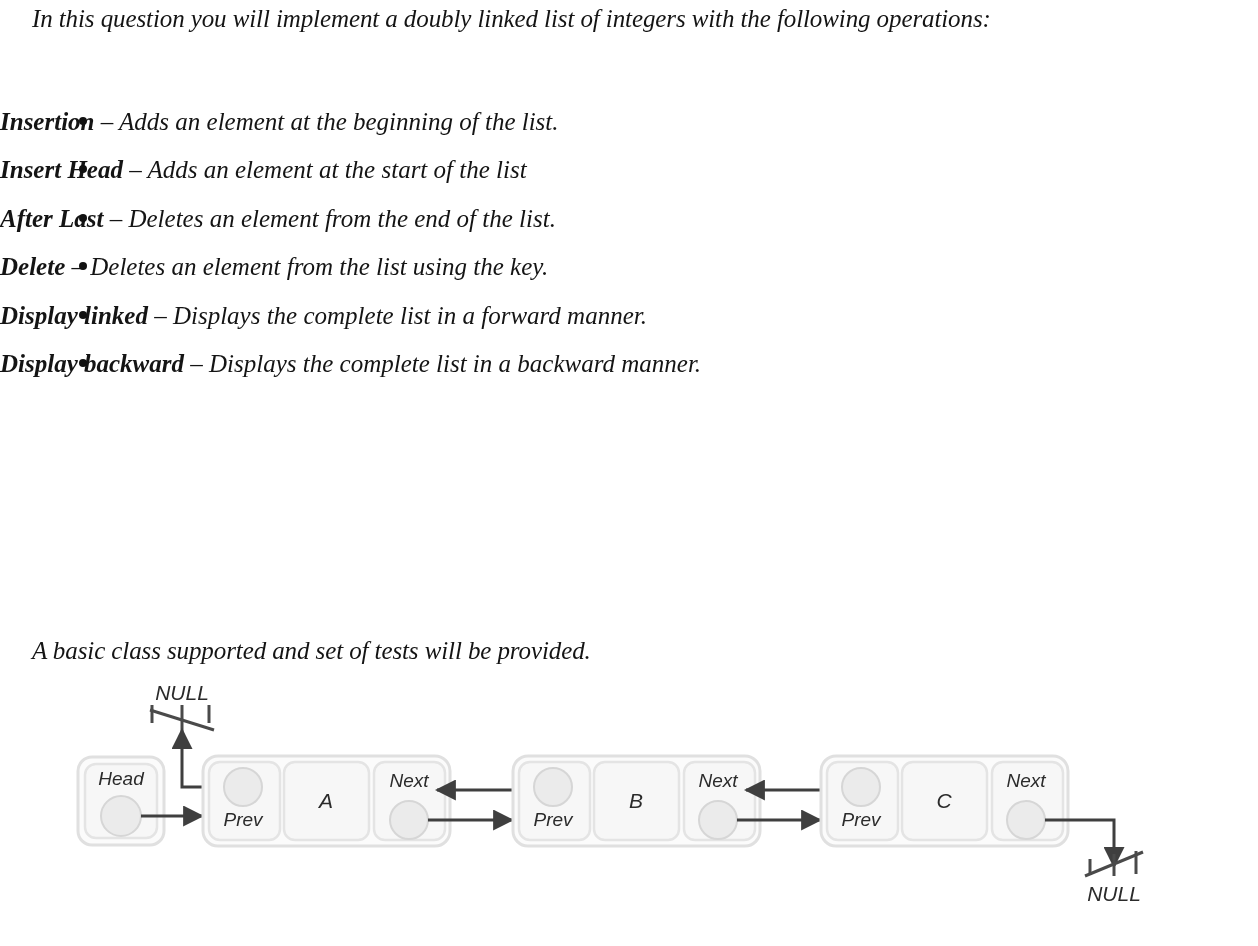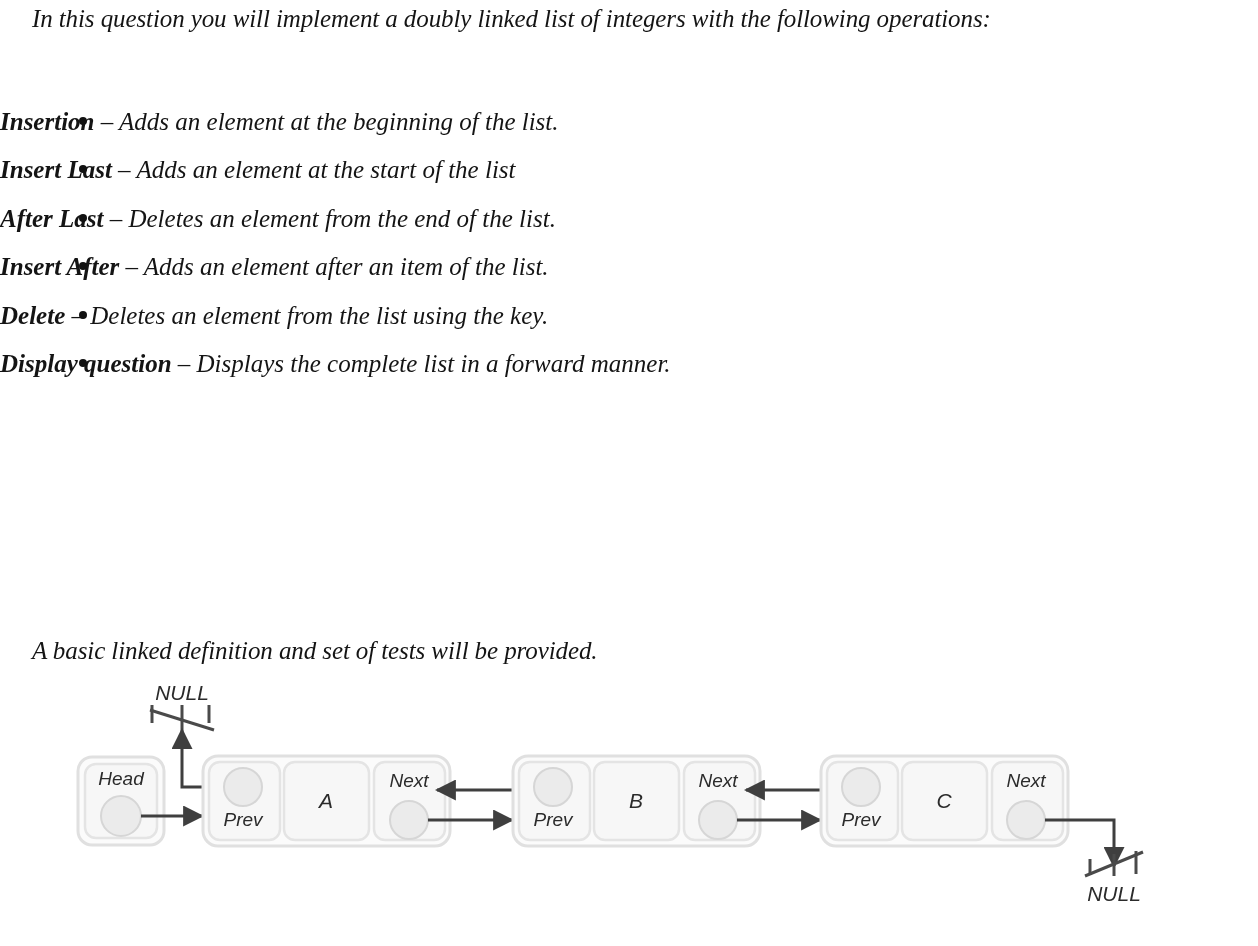--- a/index.html
+++ b/index.html
@@ -90,41 +90,41 @@
   <div class="intro-line" id="intro-1">In this question you will implement a doubly linked list of integers with the following operations:</div>
 
 
   <ul class="op-list">
     <li class="op-item">
       <span class="op-bullet"></span>
       <span class="op-term">Insertion</span><span class="op-desc"> – Adds an element at the beginning of the list.</span>
     </li>
     <li class="op-item">
       <span class="op-bullet"></span>
-      <span class="op-term">Insert Last</span><span class="op-desc"> – Adds an element at the start of the list</span>
+      <span class="op-term">Insert Head</span><span class="op-desc"> – Adds an element at the start of the list</span>
     </li>
     <li class="op-item">
       <span class="op-bullet"></span>
       <span class="op-term">After Last</span><span class="op-desc"> – Deletes an element from the end of the list.</span>
     </li>
     <li class="op-item">
       <span class="op-bullet"></span>
-      <span class="op-term">Insert After</span><span class="op-desc"> – Adds an element after an item of the list.</span>
-    </li>
-    <li class="op-item">
-      <span class="op-bullet"></span>
       <span class="op-term">Delete</span><span class="op-desc"> – Deletes an element from the list using the key.</span>
     </li>
     <li class="op-item">
       <span class="op-bullet"></span>
-      <span class="op-term">Display question</span><span class="op-desc"> – Displays the complete list in a forward manner.</span>
+      <span class="op-term">Display linked</span><span class="op-desc"> – Displays the complete list in a forward manner.</span>
+    </li>
+    <li class="op-item">
+      <span class="op-bullet"></span>
+      <span class="op-term">Display backward</span><span class="op-desc"> – Displays the complete list in a backward manner.</span>
     </li>
   </ul>
 
-  <div class="intro-line" id="closing">A basic linked definition and set of tests will be provided.</div>
+  <div class="intro-line" id="closing">A basic class supported and set of tests will be provided.</div>
 
   <div class="diagram">
     <svg width="1258" height="278" viewBox="0 0 1258 278" xmlns="http://www.w3.org/2000/svg">
       <defs>
         <marker id="arrowR" viewBox="0 0 10 10" refX="9" refY="5" markerWidth="7" markerHeight="7" orient="auto-start-reverse">
           <path d="M 0 0 L 10 5 L 0 10 z" fill="#3f3f3f"></path>
         </marker>
         <marker id="arrowEnd" viewBox="0 0 10 10" refX="9" refY="5" markerWidth="7" markerHeight="7" orient="auto">
           <path d="M 0 0 L 10 5 L 0 10 z" fill="#3f3f3f"></path>
         </marker>

